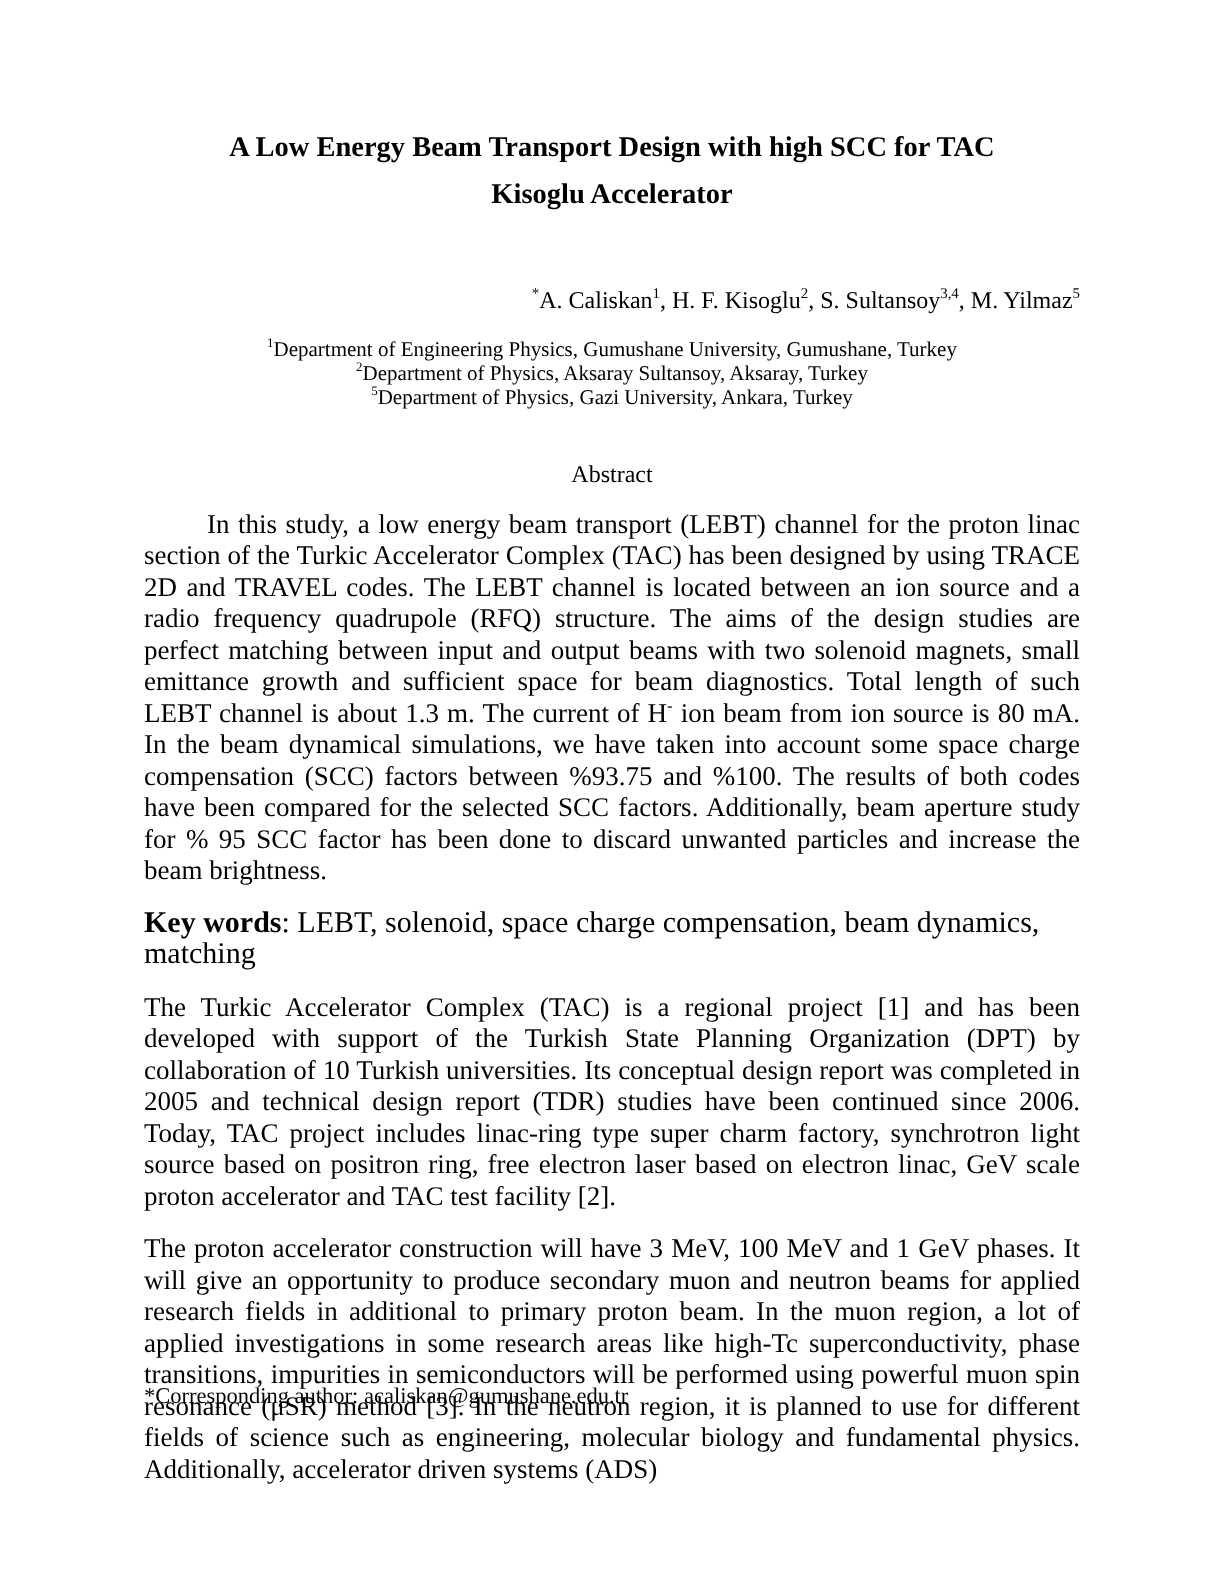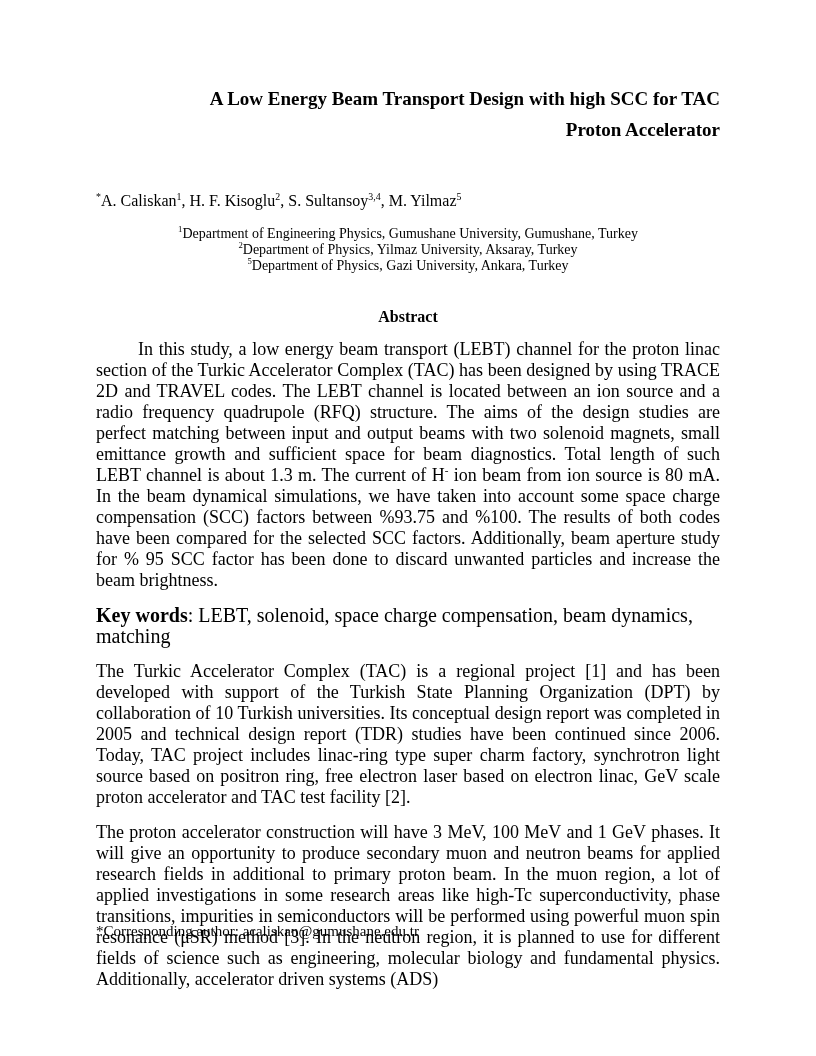--- a/index.html
+++ b/index.html
@@ -12,46 +12,46 @@
   .page {
     position: relative;
     width: 816px; height: 1056px;
     background: #ffffff;
     padding: 83px 96px 0 96px;
     overflow: hidden;
   }
   .title {
     font-size: 19px;
     font-weight: bold;
-    text-align: right;
+    text-align: center;
     line-height: 31px;
   }
   .title-line { display: block; }
   sup {
     font-size: 0.62em;
     vertical-align: super;
     line-height: 0;
   }
   .authors {
     margin-top: 46px;
-    text-align: left;
+    text-align: right;
     font-size: 16px;
     line-height: 20px;
   }
   .affiliations {
     margin-top: 15px;
     text-align: center;
     font-size: 14px;
     line-height: 16px;
   }
   .abstract-heading {
     margin-top: 34px;
     text-align: center;
     font-size: 16px;
-    font-weight: bold;
+    font-weight: normal;
     line-height: 18px;
   }
   .abstract-body {
     margin-top: 13px;
     font-size: 18px;
     line-height: 21px;
     text-align: justify;
     text-indent: 42px;
   }
   .keywords {
@@ -80,28 +80,28 @@
     line-height: 19px;
   }
 </style>
 </head>
 <body>
 
 <div class="page">
 
   <h1 class="title">
     <span class="title-line">A Low Energy Beam Transport Design with high SCC for TAC</span>
-    <span class="title-line">Proton Accelerator</span>
+    <span class="title-line">Kisoglu Accelerator</span>
   </h1>
 
   <div class="authors"><sup>*</sup><span>A. Caliskan</span><sup>1</sup><span>, </span><span>H. F. Kisoglu</span><sup>2</sup><span>, </span><span>S. Sultansoy</span><sup>3,4</sup><span>, </span><span>M. Yilmaz</span><sup>5</sup></div>
 
   <div class="affiliations">
     <div class="affil-line"><sup>1</sup><span>Department of Engineering Physics, Gumushane University, Gumushane, Turkey</span></div>
-    <div class="affil-line"><sup>2</sup><span>Department of Physics, Yilmaz University, Aksaray, Turkey</span></div>
+    <div class="affil-line"><sup>2</sup><span>Department of Physics, Aksaray Sultansoy, Aksaray, Turkey</span></div>
     <div class="affil-line"><sup>5</sup><span>Department of Physics, Gazi University, Ankara, Turkey</span></div>
   </div>
 
   <div class="abstract-heading">Abstract</div>
 
   <p class="abstract-body"><span>In this study, a low energy beam transport (LEBT) channel for the proton linac section of the Turkic Accelerator Complex (TAC) has been designed by using TRACE 2D and TRAVEL codes. The LEBT channel is located between an ion source and a radio frequency quadrupole (RFQ) structure. The aims of the design studies are perfect matching between input and output beams with two solenoid magnets, small emittance growth and sufficient space for beam diagnostics. Total length of such LEBT channel is about 1.3 m. The current of H</span><sup>-</sup><span> ion beam from ion source is 80 mA. In the beam dynamical simulations, we have taken into account some space charge compensation (SCC) factors between %93.75 and %100. The results of both codes have been compared for the selected SCC factors. Additionally, beam aperture study for % 95 SCC factor has been done to discard unwanted particles and increase the beam brightness.</span></p>
 
   <p class="keywords"><span class="kw-label">Key words</span><span>: LEBT, solenoid, space charge compensation, beam dynamics, matching</span></p>
 
 

